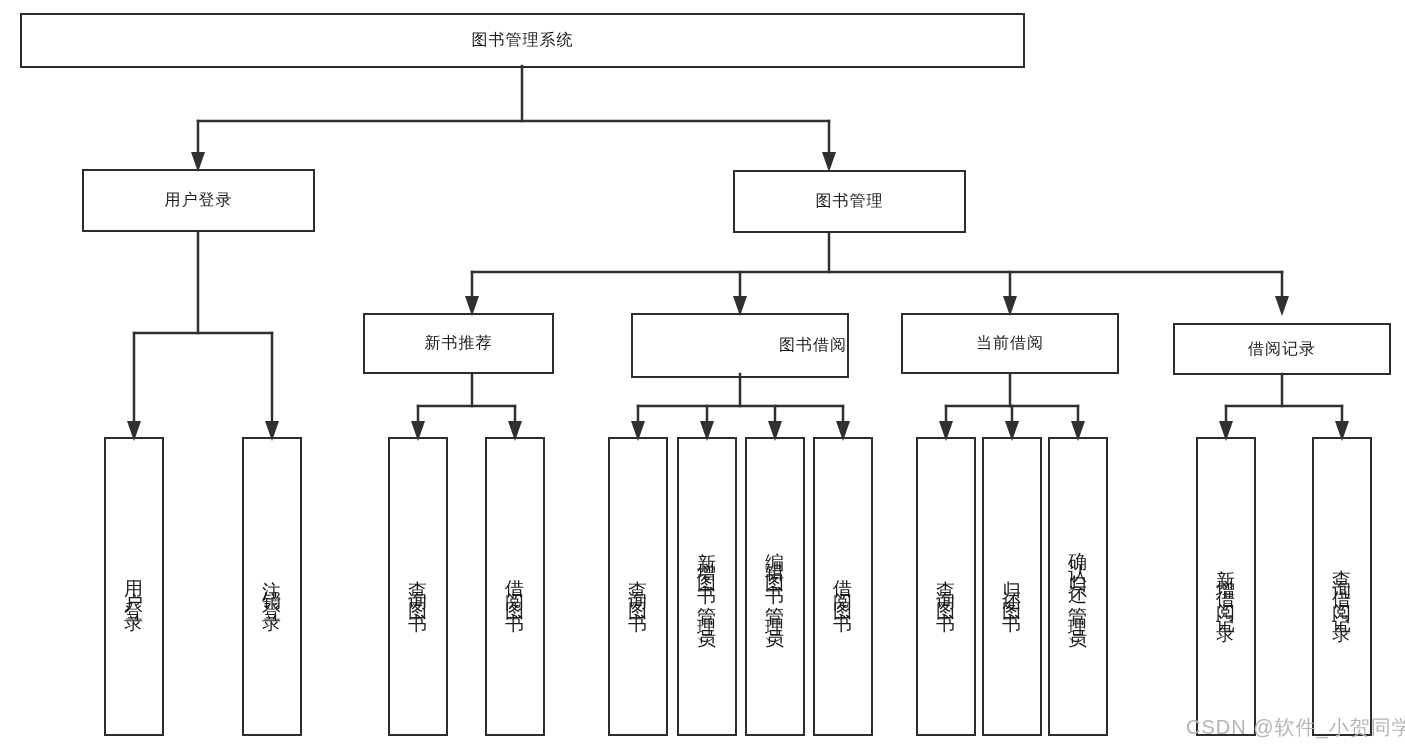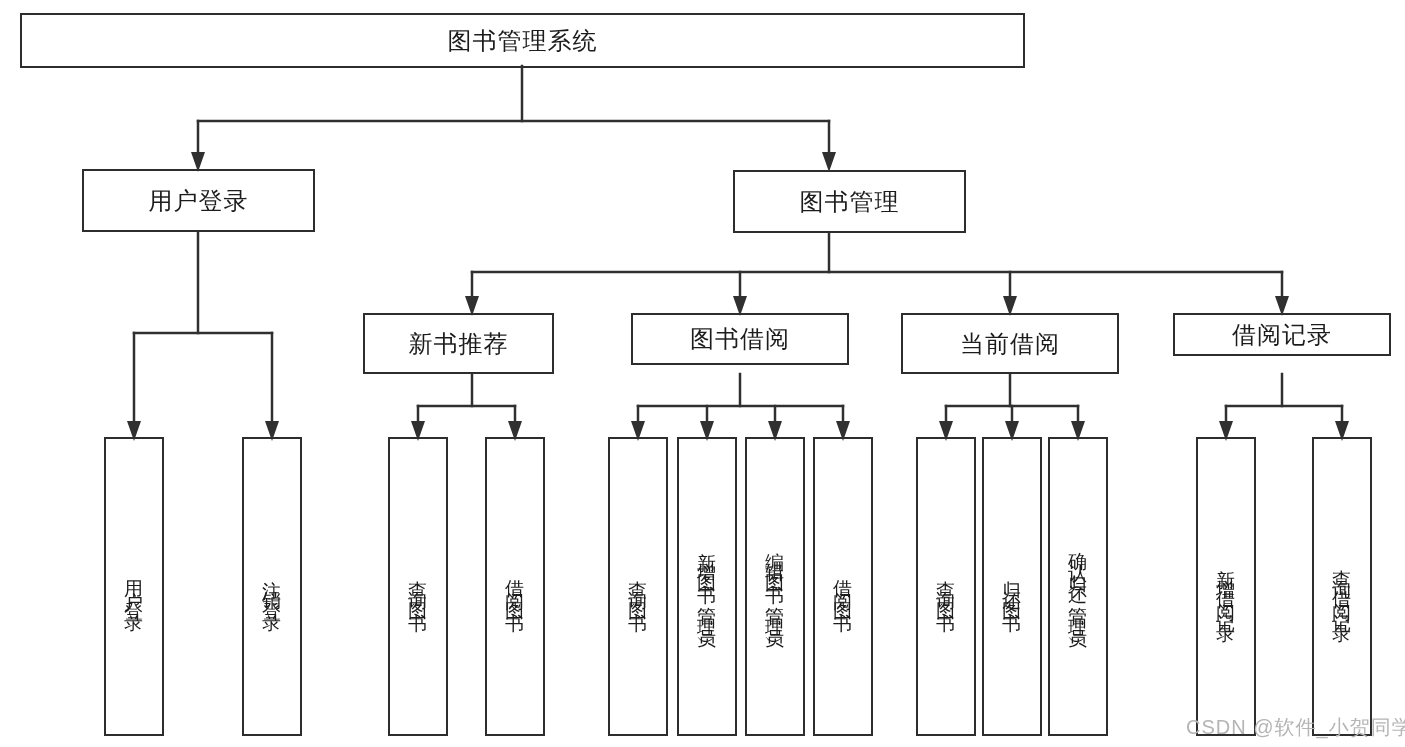--- a/index.html
+++ b/index.html
@@ -16,21 +16,21 @@
   }
   .box{
     position:absolute;
     box-sizing:border-box;
     border:2.5px solid #2d2d2d;
     background:#ffffff;
     display:flex;align-items:center;justify-content:center;
     z-index:1;
   }
   .hlabel{
-    font-size:24px;color:#1c1c1c;letter-spacing:1px;white-space:nowrap;
+    font-size:16px;color:#1c1c1c;letter-spacing:1px;white-space:nowrap;
   }
   .vlabel{
     writing-mode:vertical-rl;
     text-orientation:mixed;
     font-size:19px;color:#1c1c1c;
     letter-spacing:11px;
     line-height:1;
     white-space:nowrap;
   }
   .watermark{
@@ -120,27 +120,27 @@
   <div class="box" style="left:82px;top:169px;width:233px;height:63px;">
     <span class="hlabel">用户登录</span>
   </div>
   <div class="box" style="left:712px;top:170px;width:233px;height:63px;margin-left:21px;">
     <span class="hlabel">图书管理</span>
   </div>
 
   <div class="box" style="left:363px;top:313px;width:191px;height:61px;">
     <span class="hlabel">新书推荐</span>
   </div>
-  <div class="box" style="left:631px;top:313px;width:218px;height:52px;">
+  <div class="box" style="left:631px;top:313px;width:218px;height:65px;justify-content:flex-end;">
     <span class="hlabel">图书借阅</span>
   </div>
   <div class="box" style="left:901px;top:313px;width:218px;height:61px;">
     <span class="hlabel">当前借阅</span>
   </div>
-  <div class="box" style="left:1173px;top:313px;width:218px;height:43px;justify-content:center;">
+  <div class="box" style="left:1173px;top:323px;width:218px;height:52px;justify-content:center;">
     <span class="hlabel">借阅记录</span>
   </div>
 
   <div class="box" style="left:104px;top:437px;width:60px;height:299px;">
     <span class="vlabel">用户登录</span>
   </div>
   <div class="box" style="left:242px;top:437px;width:60px;height:299px;">
     <span class="vlabel">注销登录</span>
   </div>
 

